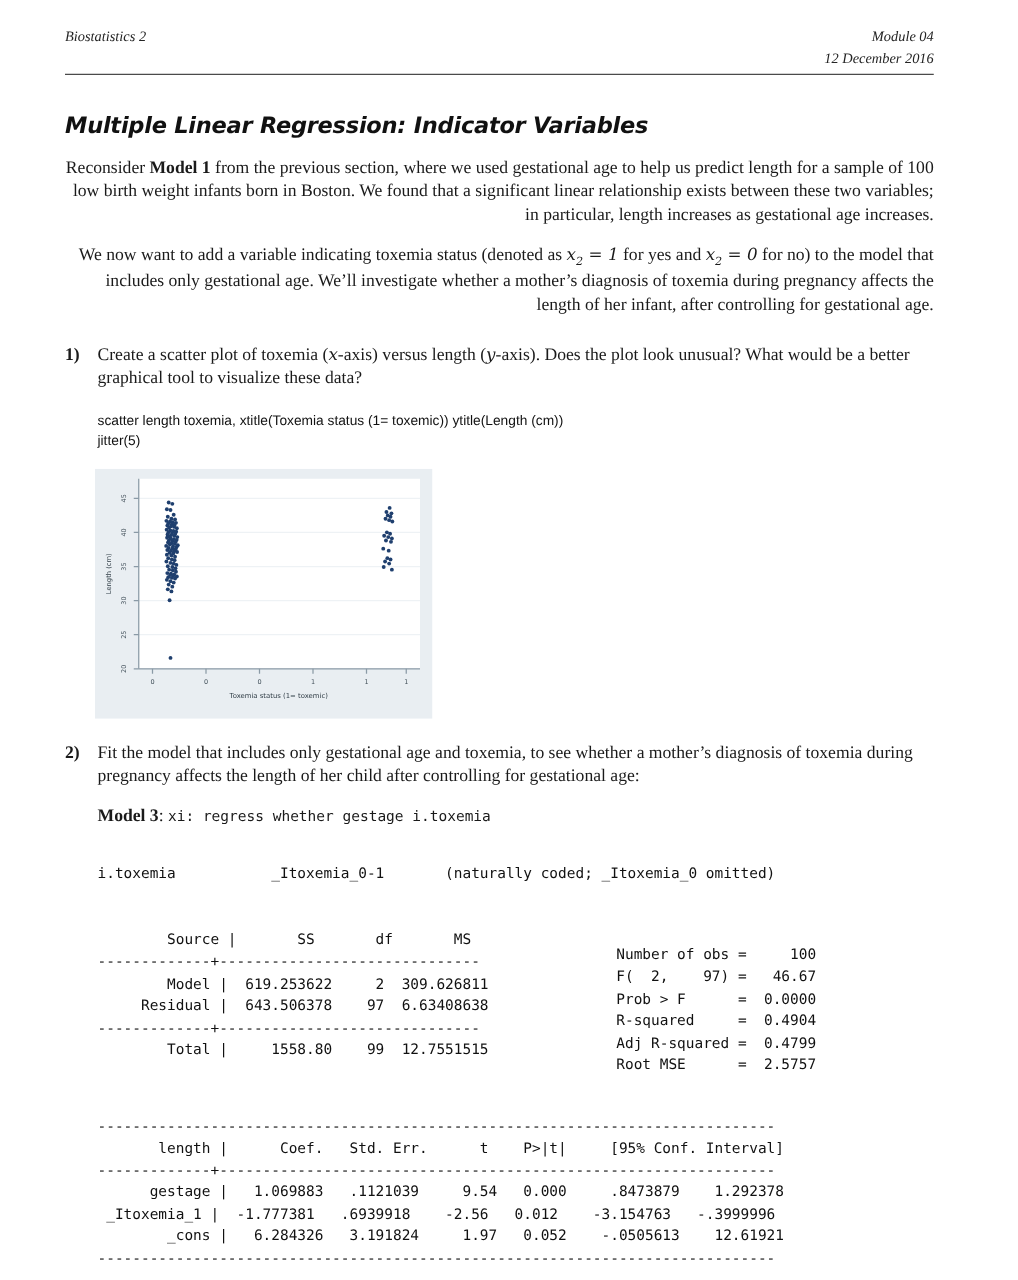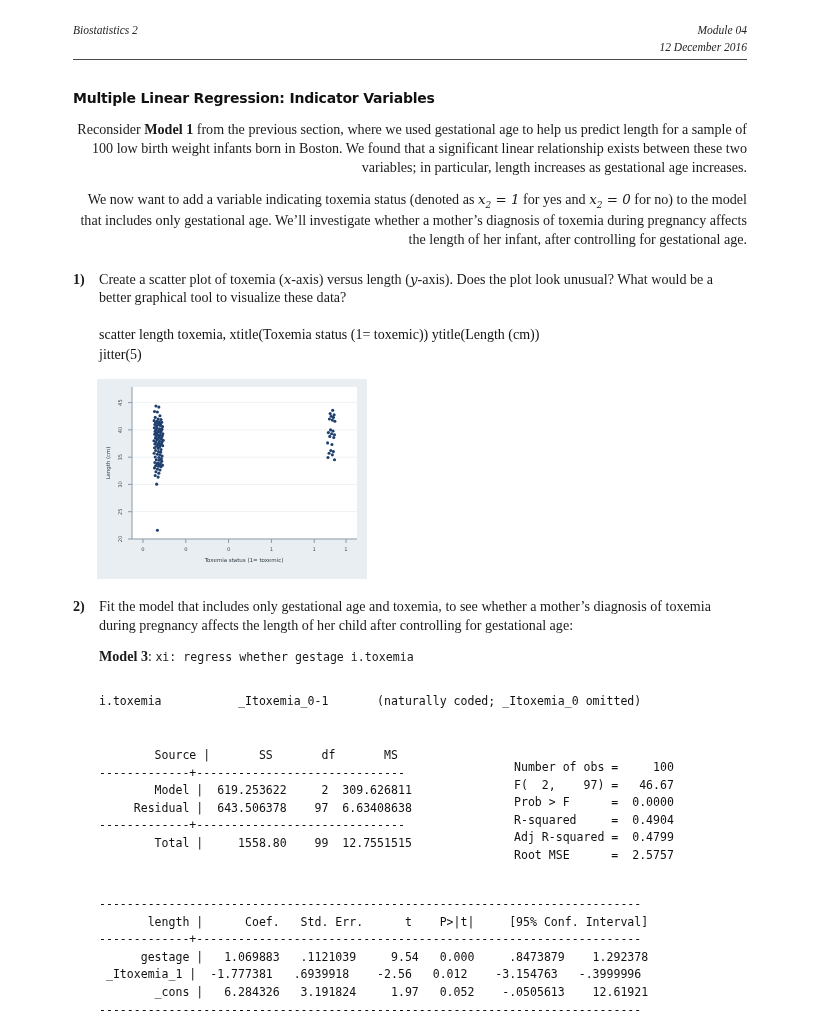--- a/index.html
+++ b/index.html
@@ -13,21 +13,21 @@
     height: 1024px;
     font-family: "Liberation Serif", serif;
     color: #1a1a1a;
     overflow: hidden;
   }
   .page {
     position: relative;
     width: 814px;
     height: 1024px;
     box-sizing: border-box;
-    padding: 22px 67px 0 73px;
+    padding: 22px 67px 0 52px;
   }
 
   
   .runhead {
     display: flex;
     justify-content: space-between;
     align-items: flex-start;
     font-style: italic;
     font-size: 11.5px;
     line-height: 1.45;
@@ -36,25 +36,26 @@
   .runhead-right { text-align: right; }
   .rule {
     border: 0;
     border-top: 1.1px solid #4a4a4a;
     margin: 4px 0 0 0;
   }
 
   
   h1.doc-title {
     font-family: "DejaVu Sans", sans-serif;
-    font-size: 14px;
+    font-size: 18px;
     font-weight: bold;
     letter-spacing: -0.2px;
     margin: 30px 0 14px 0;
     color: #111;
+    font-style: italic;
   }
   p.body {
     font-size: 14.1px;
     line-height: 1.33;
     margin: 0 0 13px 0;
     text-align: right;
     color: #1a1a1a;
   }
   .b { font-weight: bold; }
   .mathvar {
@@ -79,22 +80,22 @@
     line-height: 1.33;
   }
   .item-body {
     flex: 1 1 auto;
     font-size: 14.1px;
     line-height: 1.33;
   }
 
   
   .code {
-    font-family: Liberation Serif, serif;
-    font-size: 14px;
+    font-family: Liberation Sans, sans-serif;
+    font-size: 11px;
     line-height: 1.42;
     white-space: pre;
     color: #111;
     margin: 0;
   }
   .code-indent { margin-left: 26px; }
   .model-line {
     margin-left: 26px;
     font-size: 14.1px;
   }

